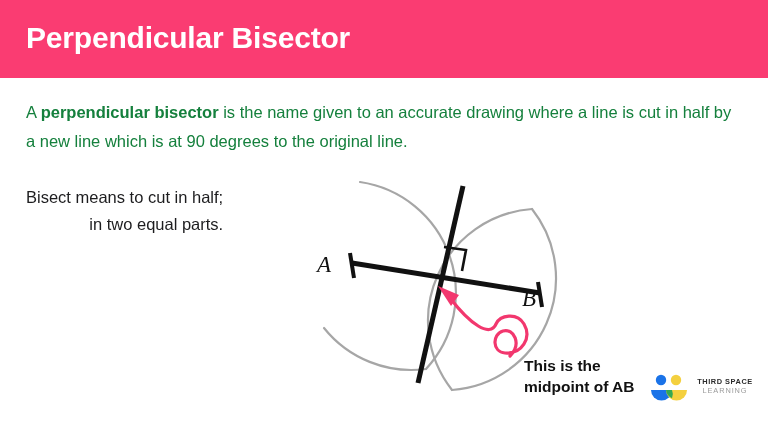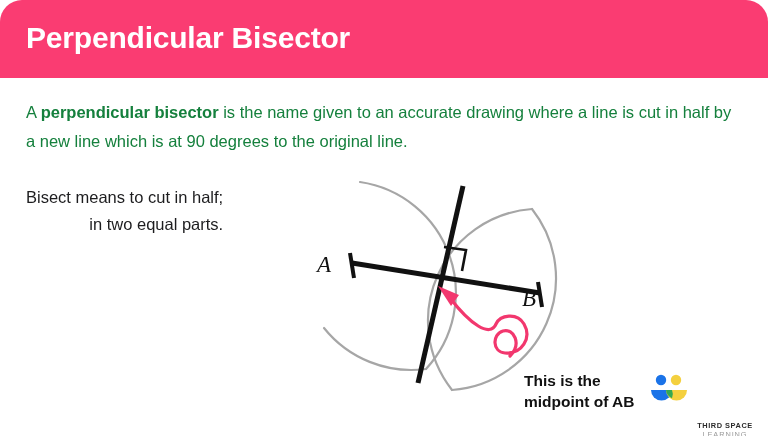--- a/index.html
+++ b/index.html
@@ -8,21 +8,21 @@
     background: #ffffff;
   }
   body {
     font-family: "Liberation Sans", sans-serif;
   }
   #card {
     position: relative;
     width: 768px;
     height: 436px;
     background: #ffffff;
-    border-radius: 22px;
+    border-radius: 0;
     overflow: hidden;
     box-sizing: border-box;
   }
 
   
   #header {
     position: absolute;
     left: 0;
     top: 0;
     width: 768px;
@@ -89,21 +89,20 @@
   
   #caption {
     position: absolute;
     left: 524px;
     top: 355px;
     font-size: 15.5px;
     font-weight: 700;
     line-height: 21px;
     color: #111111;
     white-space: pre-line;
-    margin-top: 15px;
   }
 
   
   #logo {
     position: absolute;
     left: 648px;
     top: 371px;
     width: 108px;
     height: 36px;
   }
@@ -120,21 +119,20 @@
     top: 6px;
     width: 62px;
     text-align: center;
   }
   #logo-line1 {
     font-size: 7.4px;
     font-weight: 700;
     letter-spacing: 0.55px;
     color: #2b2b2b;
     line-height: 9px;
-    margin-top: 44px;
   }
   #logo-line2 {
     font-size: 7.4px;
     font-weight: 400;
     letter-spacing: 0.9px;
     color: #9a9a9a;
     line-height: 10px;
   }
 </style>
 </head>

